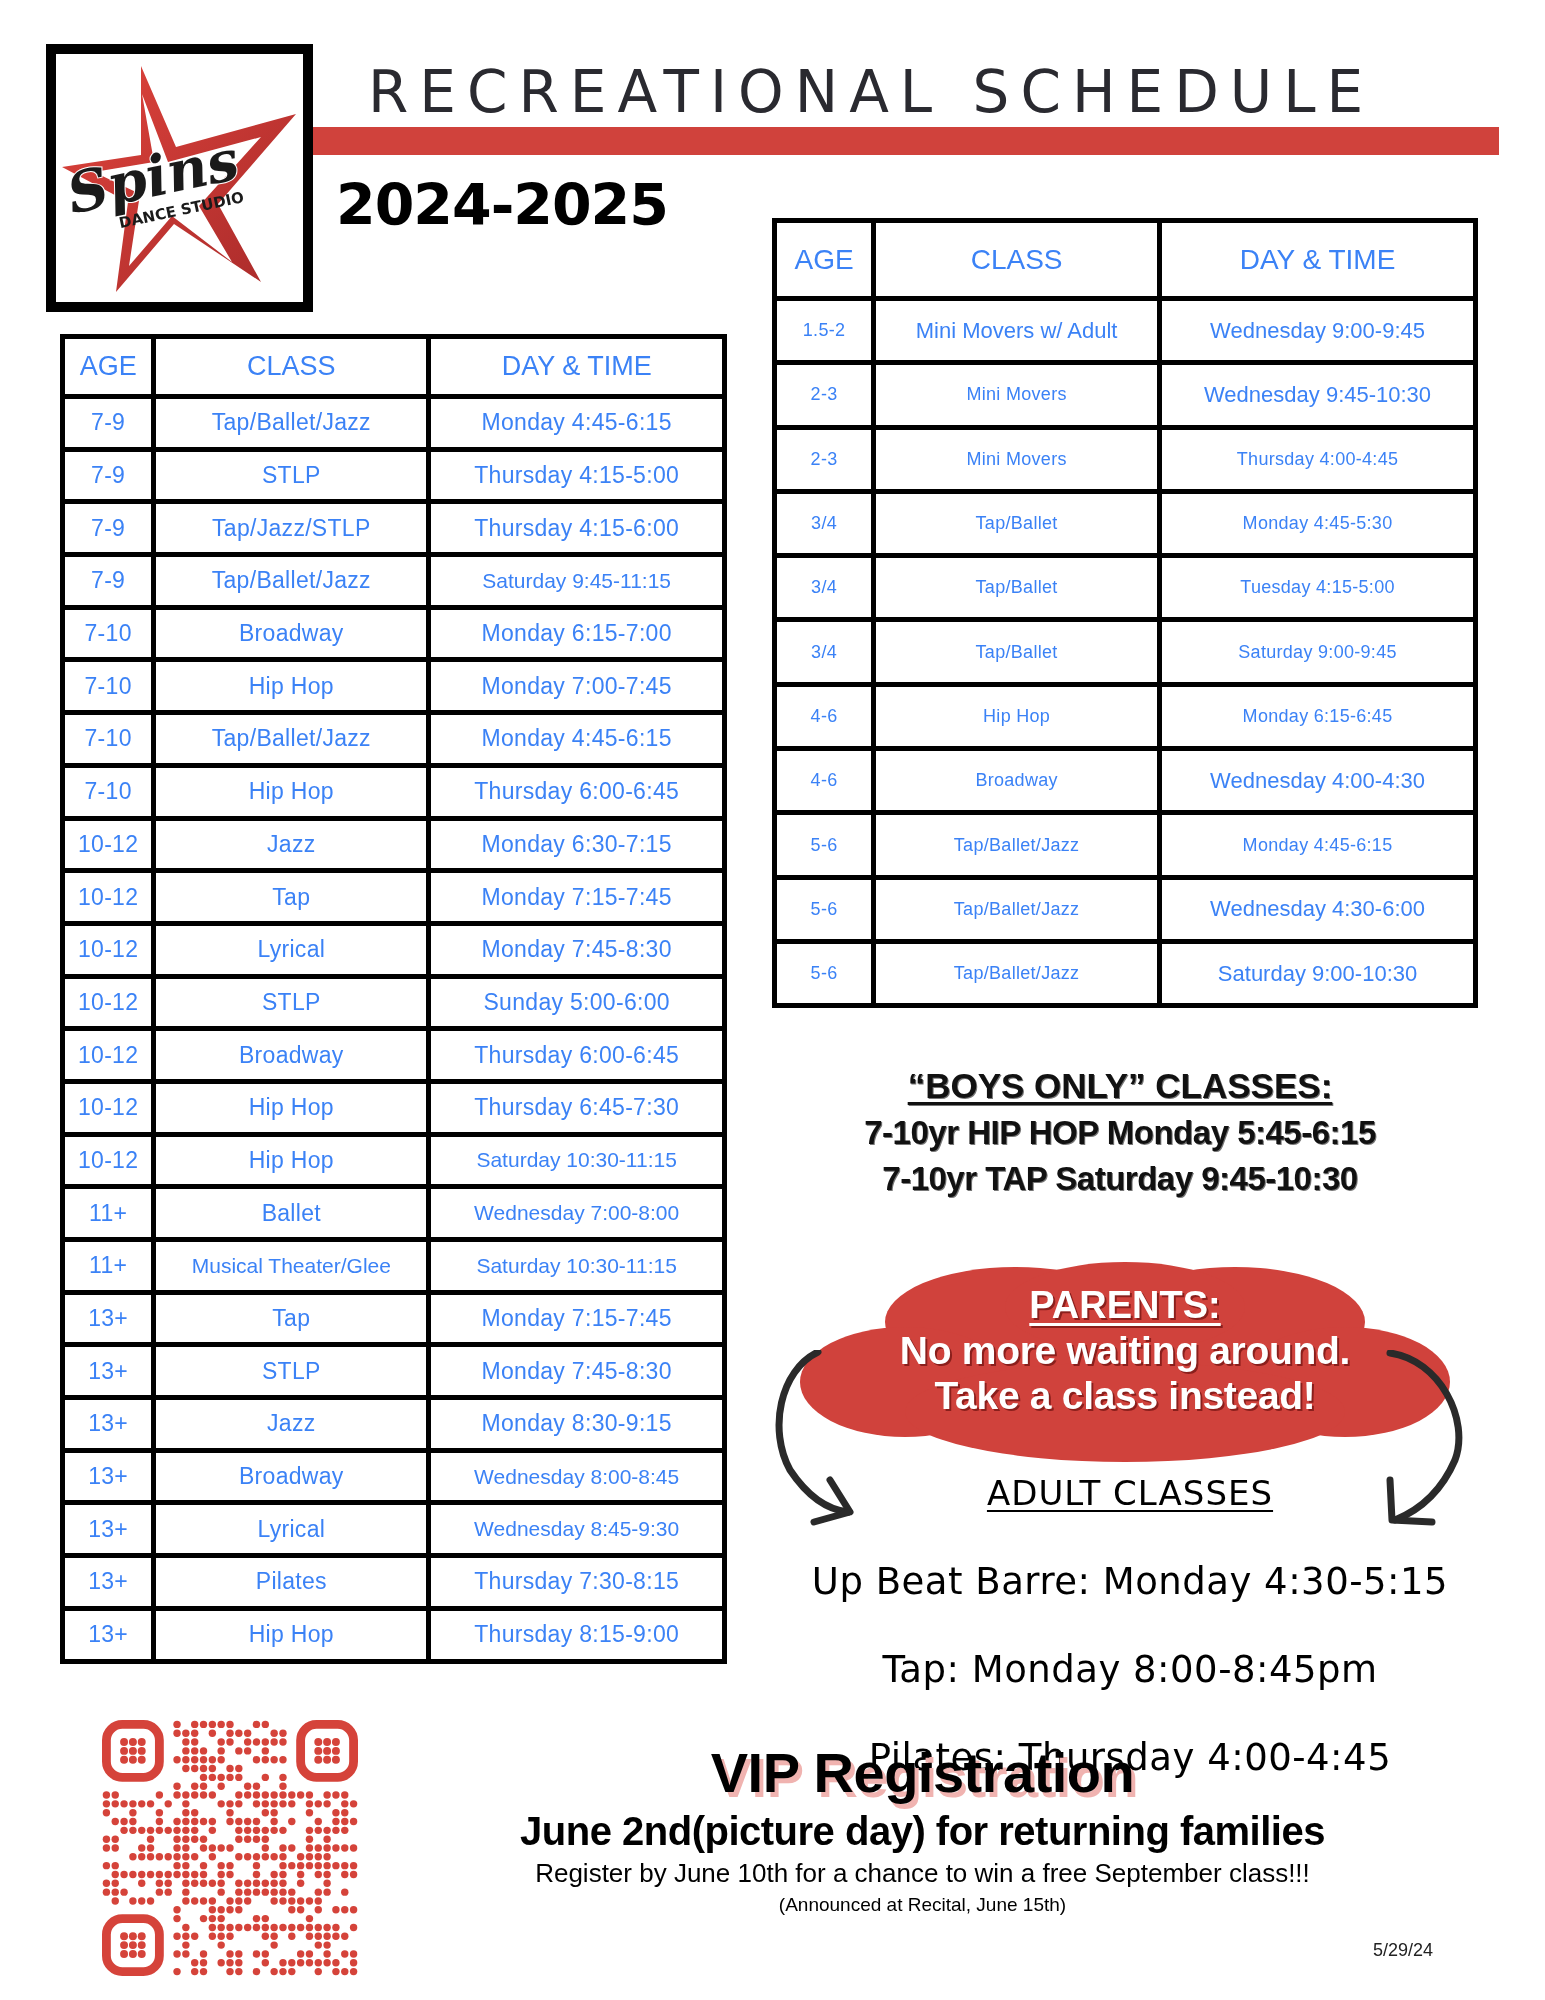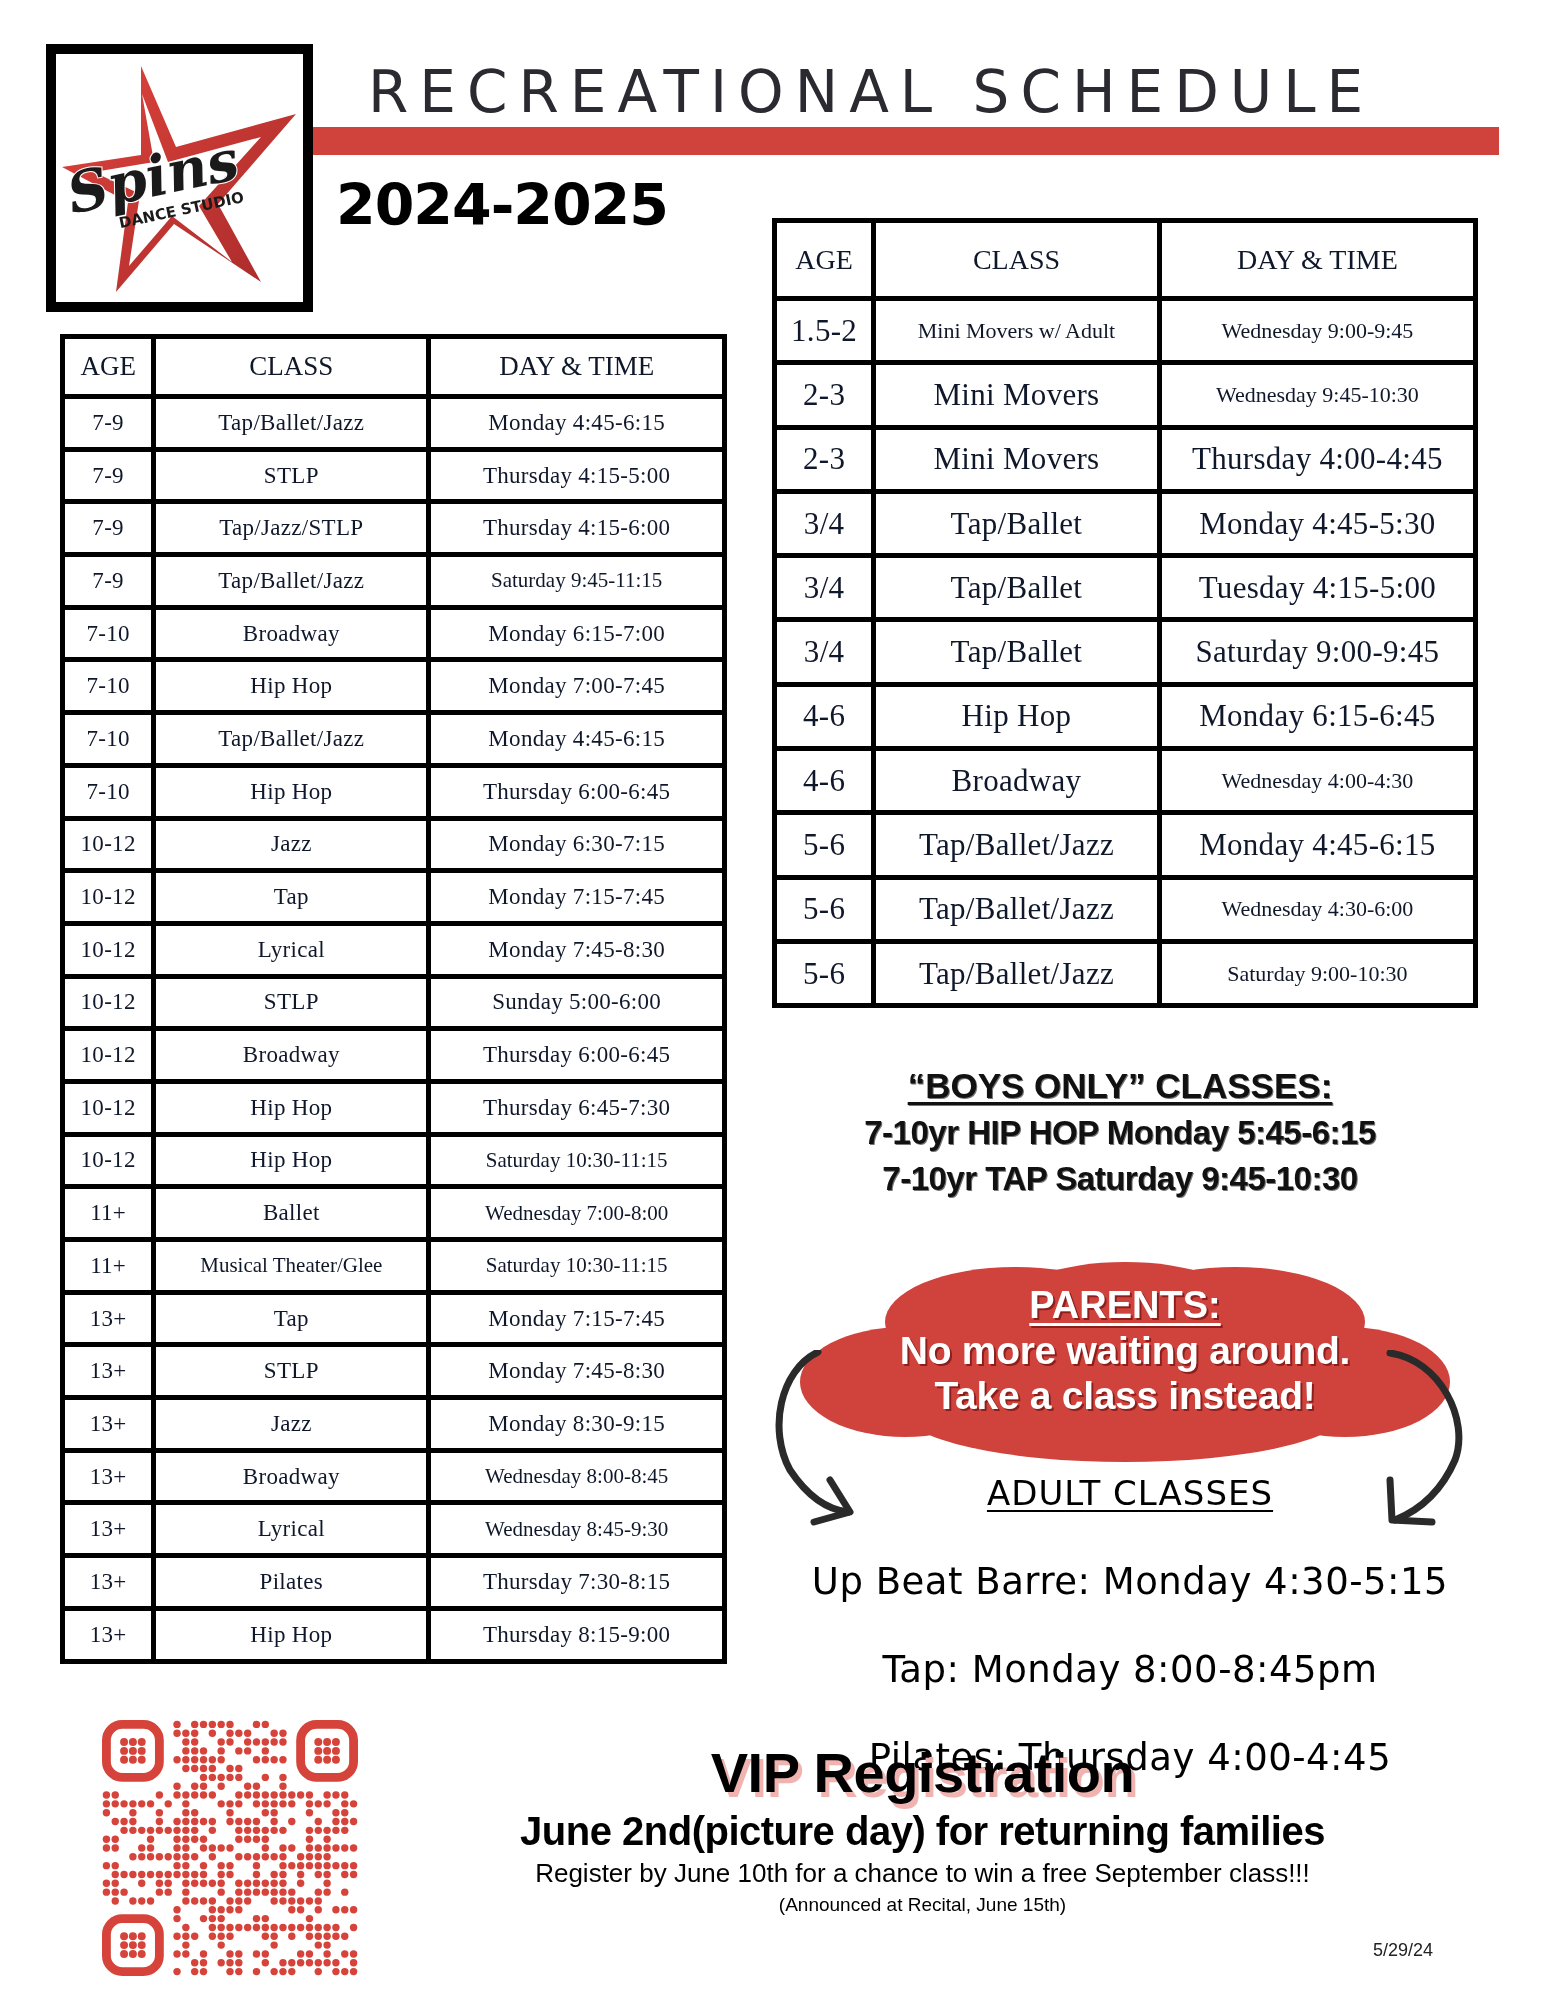--- a/index.html
+++ b/index.html
@@ -19,37 +19,37 @@
   }
   .title-bar { position: absolute; left: 313px; top: 127px; width: 1186px; height: 28px; background: #d0423c; }
   .year {
     position: absolute; left: 336px; top: 172px;
     font-family: "DejaVu Sans", sans-serif; font-size: 57px; font-weight: 700;
     color: #000; letter-spacing: -1px; white-space: nowrap;
   }
 
   table.sched {
     position: absolute; border-collapse: collapse; background: #fff;
-    font-family: Liberation Serif, serif; color: #0f172a;
+    font-family: Liberation Sans, sans-serif; color: #3b82f6;
   }
   table.sched td, table.sched th {
     border: 5px solid #000; text-align: center; vertical-align: middle;
     font-weight: 400; white-space: nowrap; overflow: hidden;
   }
   #tbl-left { left: 60px; top: 334px; width: 667px; }
   #tbl-left th { height: 60px; font-size: 27px; }
   #tbl-left td { height: 52.7px; font-size: 23px; letter-spacing: 0.3px; }
   #tbl-left .c-age { width: 92px; }
   #tbl-left .c-class { width: 277px; }
   #tbl-left .c-time { width: 298px; }
   #tbl-left td.c-class.long, #tbl-left td.c-time.long { font-size: 21px; letter-spacing: 0; }
 
   #tbl-right { left: 772px; top: 218px; width: 706px; }
   #tbl-right th { height: 78px; font-size: 28px; }
-  #tbl-right td { height: 64.3px; font-size: 31px; letter-spacing: 0.3px; }
+  #tbl-right td { height: 64.3px; font-size: 18px; letter-spacing: 0.3px; }
   #tbl-right .c-age { width: 100px; }
   #tbl-right .c-class { width: 288px; }
   #tbl-right .c-time { width: 318px; }
   #tbl-right td.long { font-size: 22px; letter-spacing: 0; }
 
   .boys {
     position: absolute; left: 790px; top: 1062px; width: 660px; text-align: center;
     font-family: "Liberation Sans", sans-serif; font-weight: 700; color: #111;
     text-shadow: 1px 1px 0 #777;
   }

